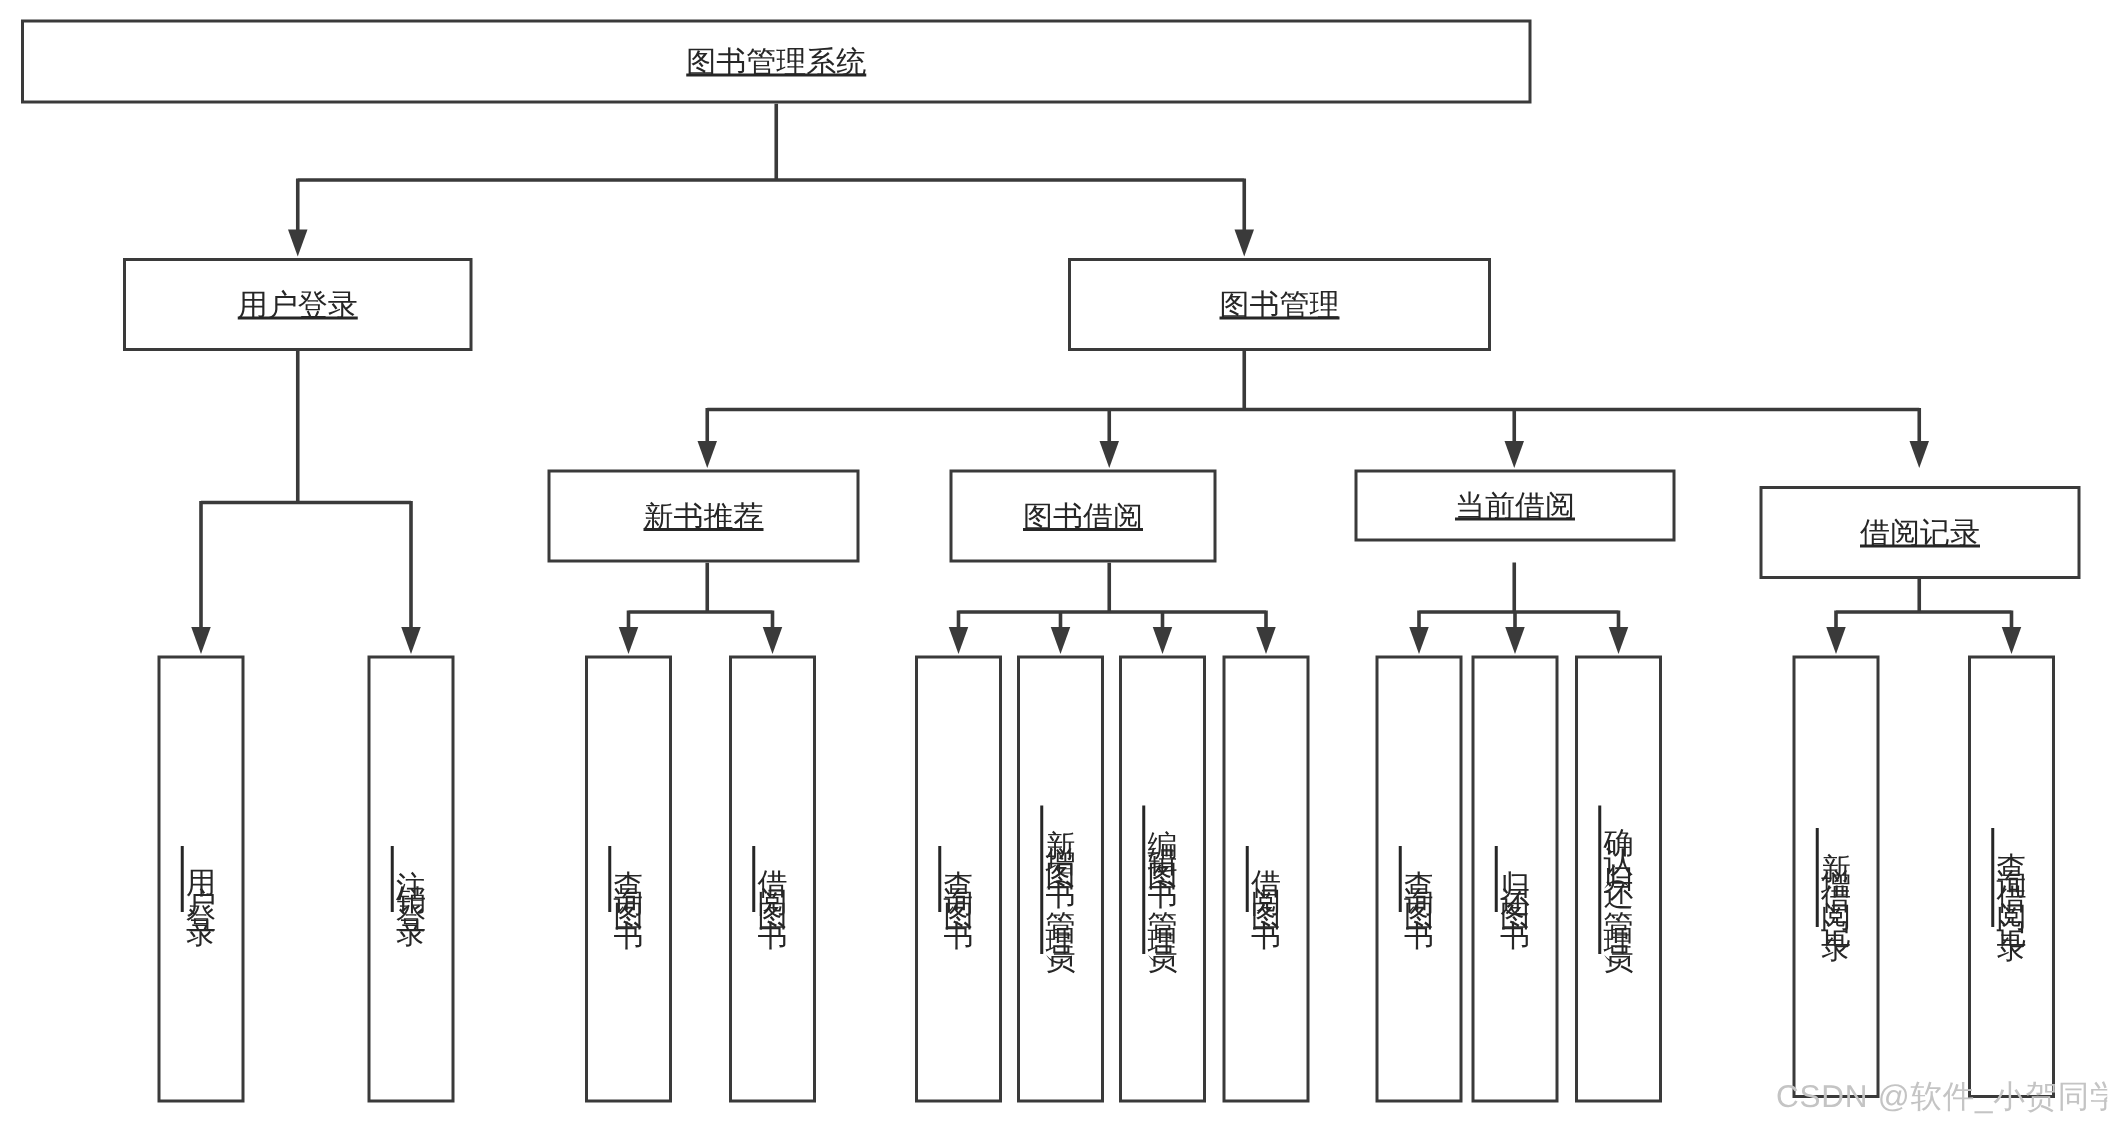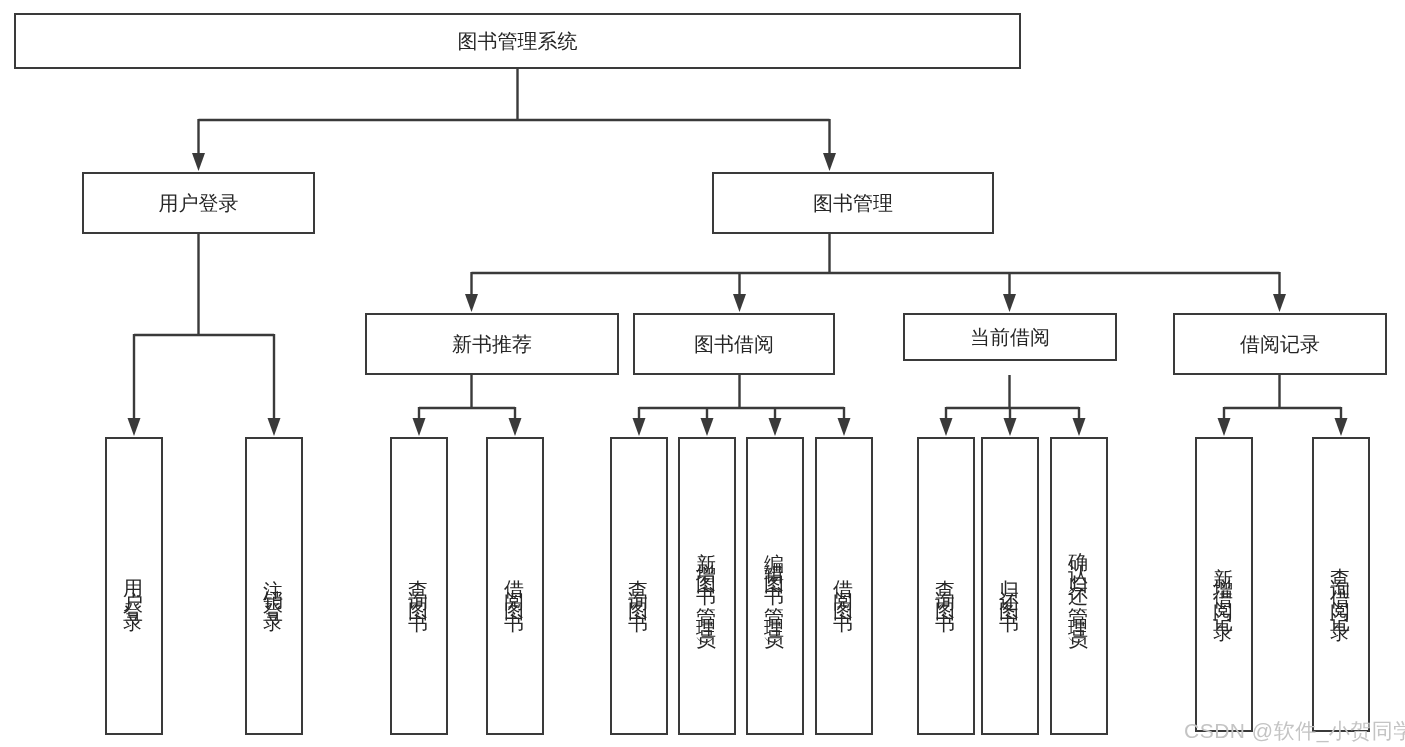--- a/index.html
+++ b/index.html
@@ -10,21 +10,21 @@
     font-family:"Liberation Sans","DejaVu Sans",sans-serif;
     overflow:hidden;
   }
   #connectors{position:absolute;left:0;top:0;width:1405px;height:747px;z-index:1;}
   #connectors path{stroke:#3a3a3a;stroke-width:2.4;fill:none;}
   #connectors polygon{fill:#3a3a3a;stroke:none;}
   .node{
     position:absolute;box-sizing:border-box;z-index:2;
     border:2px solid #3a3a3a;background:#ffffff;
     display:flex;align-items:center;justify-content:center;
-    font-size:20px;color:#262626;white-space:nowrap;
+    font-size:20px;color:#262626;white-space:nowrap;text-decoration:underline;
   }
   .vnode{
     writing-mode:vertical-rl;
     text-orientation:mixed;
     letter-spacing:11px;
     font-size:20px;
   }
   .watermark{
     position:absolute;z-index:3;
     left:1184px;top:717px;
@@ -78,24 +78,24 @@
       <polygon points="1217.5,418 1230.5,418 1224,436"></polygon>
       <polygon points="1334.5,418 1347.5,418 1341,436"></polygon>
     </g>
   </svg>
 
   <div class="node" style="left:14px;top:13px;width:1007px;height:56px">图书管理系统</div>
 
   <div class="node" style="left:82px;top:172px;width:233px;height:62px">用户登录</div>
   <div class="node" style="left:712px;top:172px;width:282px;height:62px">图书管理</div>
 
-  <div class="node" style="left:365px;top:313px;width:254px;height:62px">新书推荐</div>
-  <div class="node" style="left:633px;top:313px;width:202px;height:62px">图书借阅</div>
+  <div class="node" style="left:365px;top:313px;width:208px;height:62px">新书推荐</div>
+  <div class="node" style="left:633px;top:313px;width:178px;height:62px">图书借阅</div>
   <div class="node" style="left:903px;top:313px;width:214px;height:48px">当前借阅</div>
-  <div class="node" style="left:1173px;top:313px;width:214px;height:62px">借阅记录</div>
+  <div class="node" style="left:1173px;top:324px;width:214px;height:62px">借阅记录</div>
 
   <div class="node vnode" style="left:105px;top:437px;width:58px;height:298px">用户登录</div>
   <div class="node vnode" style="left:245px;top:437px;width:58px;height:298px">注销登录</div>
 
   <div class="node vnode" style="left:390px;top:437px;width:58px;height:298px">查询图书</div>
   <div class="node vnode" style="left:486px;top:437px;width:58px;height:298px">借阅图书</div>
 
   <div class="node vnode" style="left:610px;top:437px;width:58px;height:298px">查询图书</div>
   <div class="node vnode" style="left:678px;top:437px;width:58px;height:298px">新增图书（管理员）</div>
   <div class="node vnode" style="left:746px;top:437px;width:58px;height:298px">编辑图书（管理员）</div>

